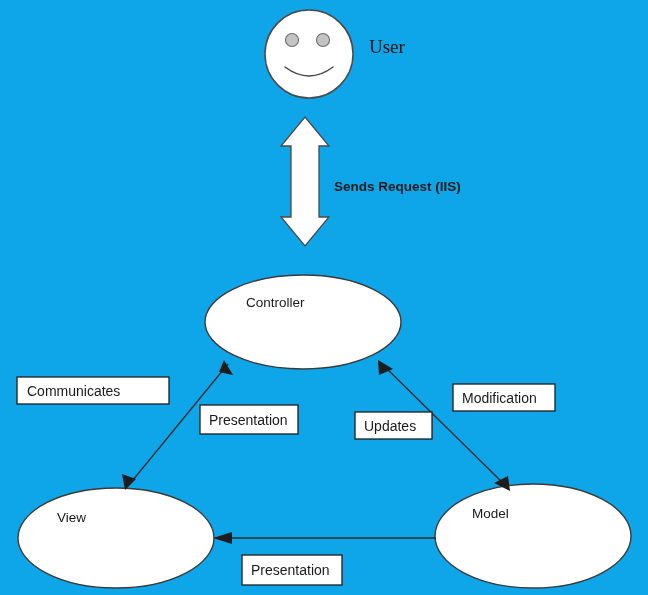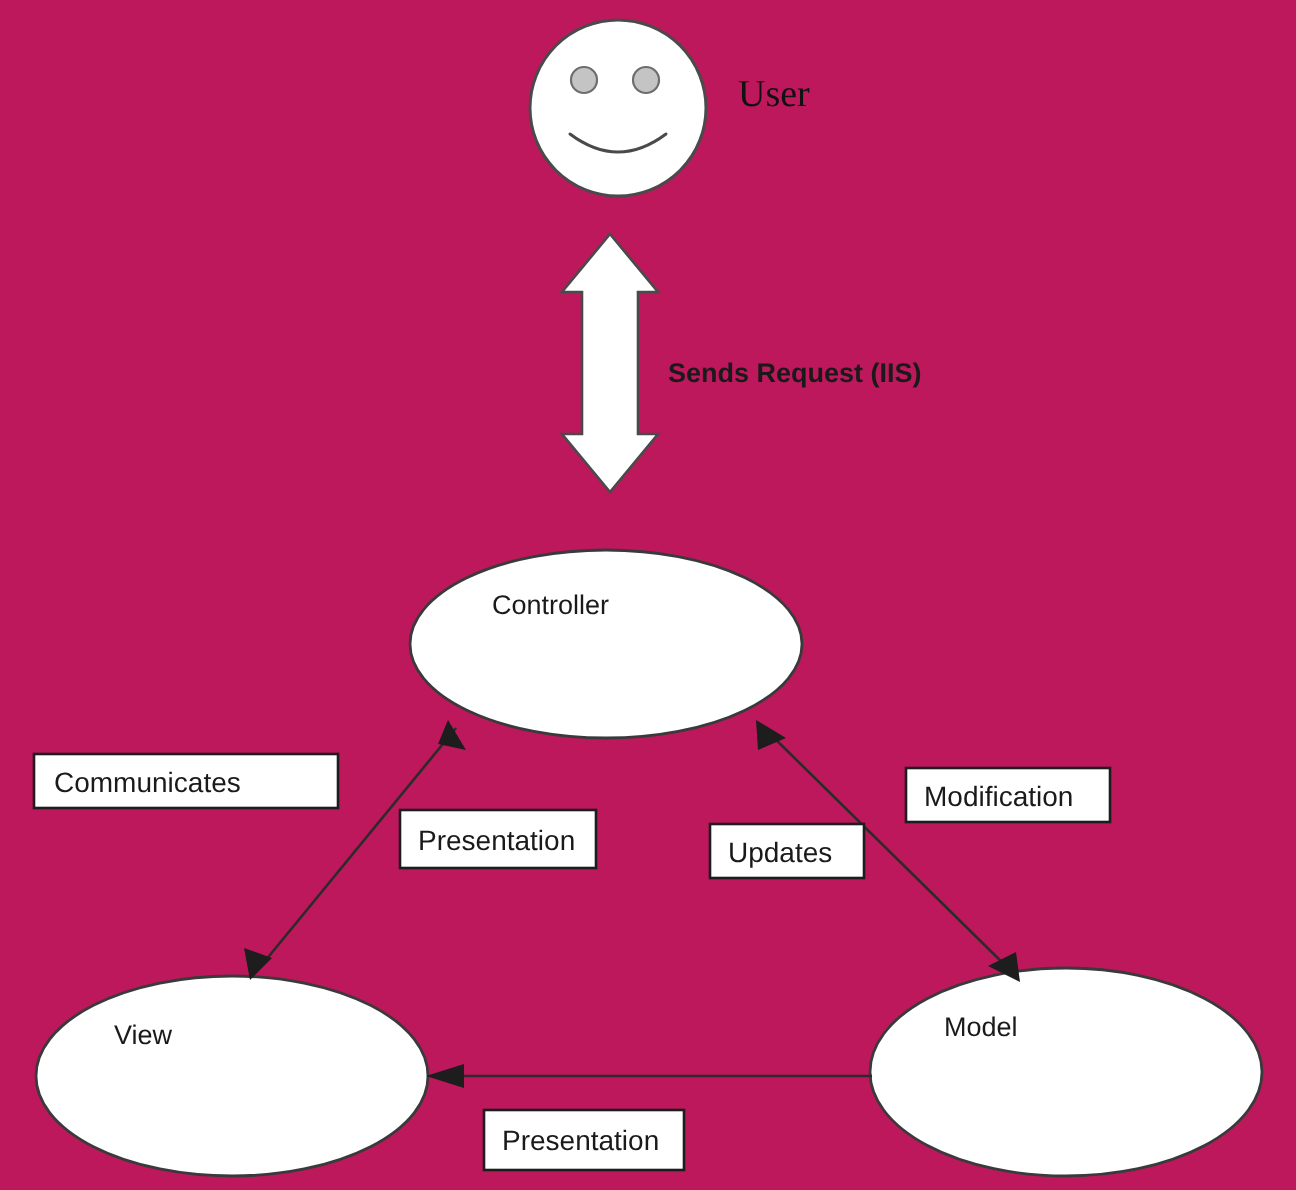--- a/index.html
+++ b/index.html
@@ -4,21 +4,21 @@
 <style>
   html, body {
     margin: 0;
     padding: 0;
     background: #ffffff;
   }
   #diagram-root {
     position: relative;
     width: 648px;
     height: 595px;
-    background: #be185d;
+    background: #0ea5e9;
     overflow: hidden;
     font-family: "Liberation Sans", sans-serif;
   }
   #mvc-svg {
     position: absolute;
     left: 0;
     top: 0;
     width: 648px;
     height: 595px;
     display: block;

